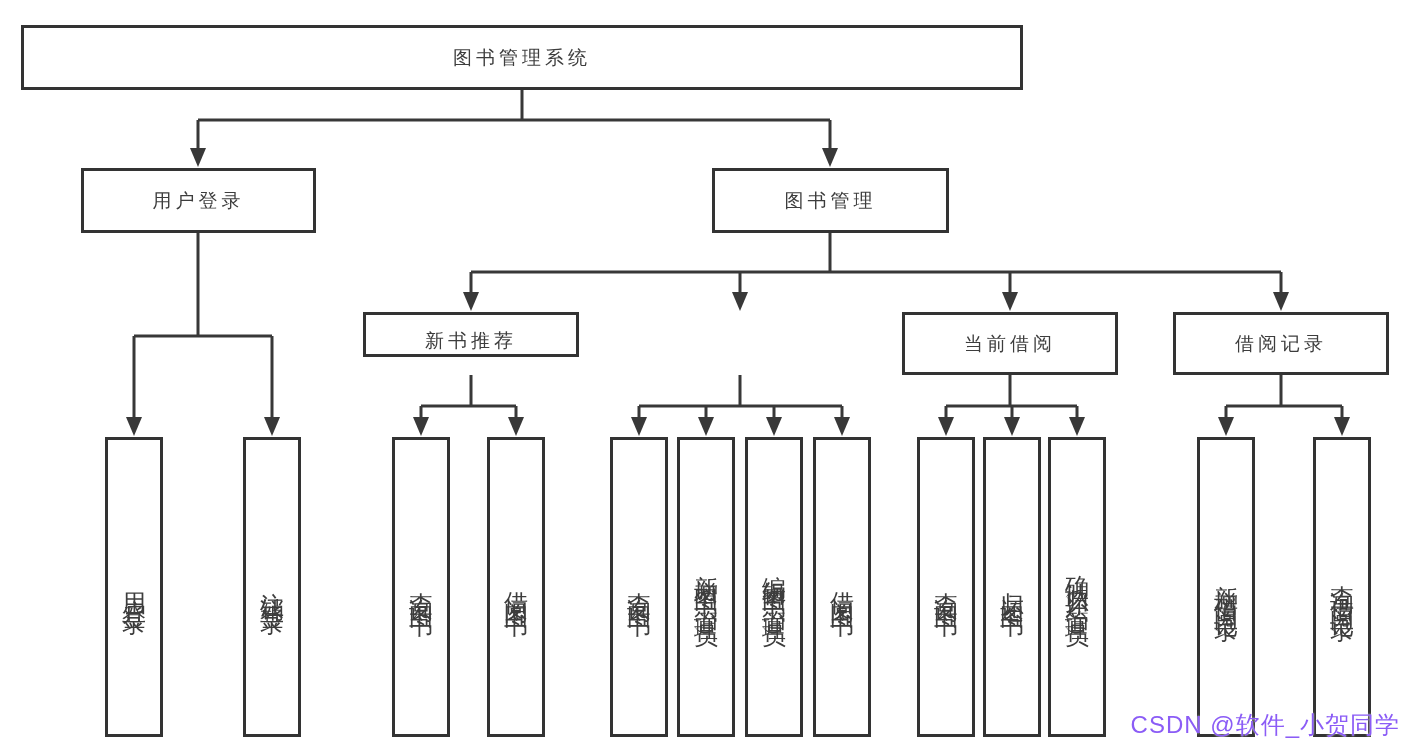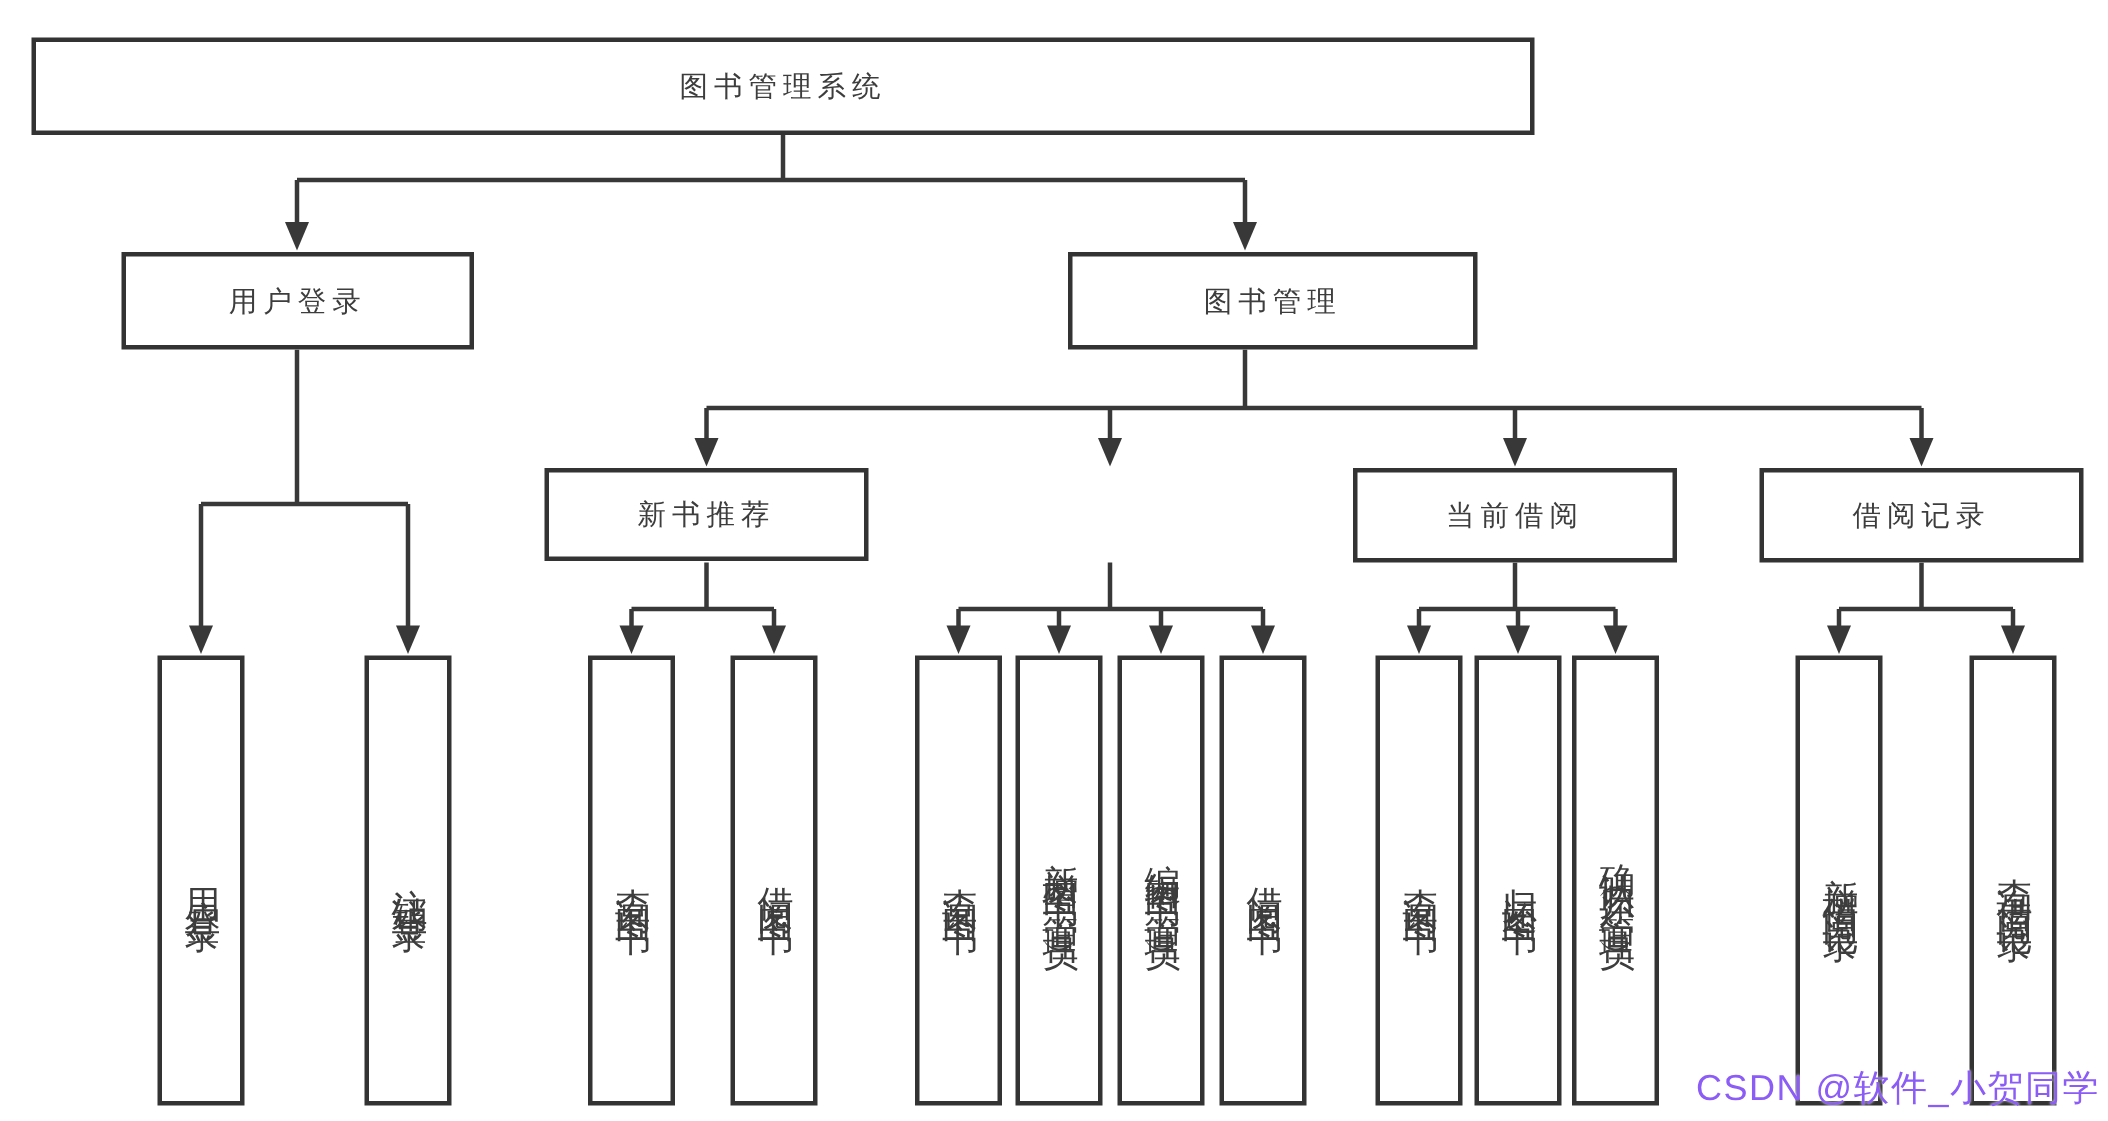--- a/index.html
+++ b/index.html
@@ -68,25 +68,25 @@
     </g>
   </svg>
 
   <div class="box hbox" style="left:21px;top:13px;width:1002px;height:65px;margin-top:12px;">
     <span>图书管理系统</span>
   </div>
 
   <div class="box hbox" style="left:81px;top:168px;width:235px;height:65px;">
     <span>用户登录</span>
   </div>
-  <div class="box hbox" style="left:712px;top:168px;width:273px;height:65px;">
+  <div class="box hbox" style="left:712px;top:168px;width:237px;height:65px;">
     <span>图书管理</span>
   </div>
 
-  <div class="box hbox" style="left:363px;top:312px;width:216px;height:62px;">
+  <div class="box hbox" style="left:363px;top:312px;width:216px;height:45px;align-items:flex-end;">
     <span>新书推荐</span>
   </div>
   <div class="box hbox" style="left:902px;top:312px;width:216px;height:63px;font-family:Liberation Serif, serif;">
     <span>当前借阅</span>
   </div>
   <div class="box hbox" style="left:1173px;top:312px;width:216px;height:63px;text-align:center;">
     <span>借阅记录</span>
   </div>
 
   <div class="box vbox" style="left:105px;">

